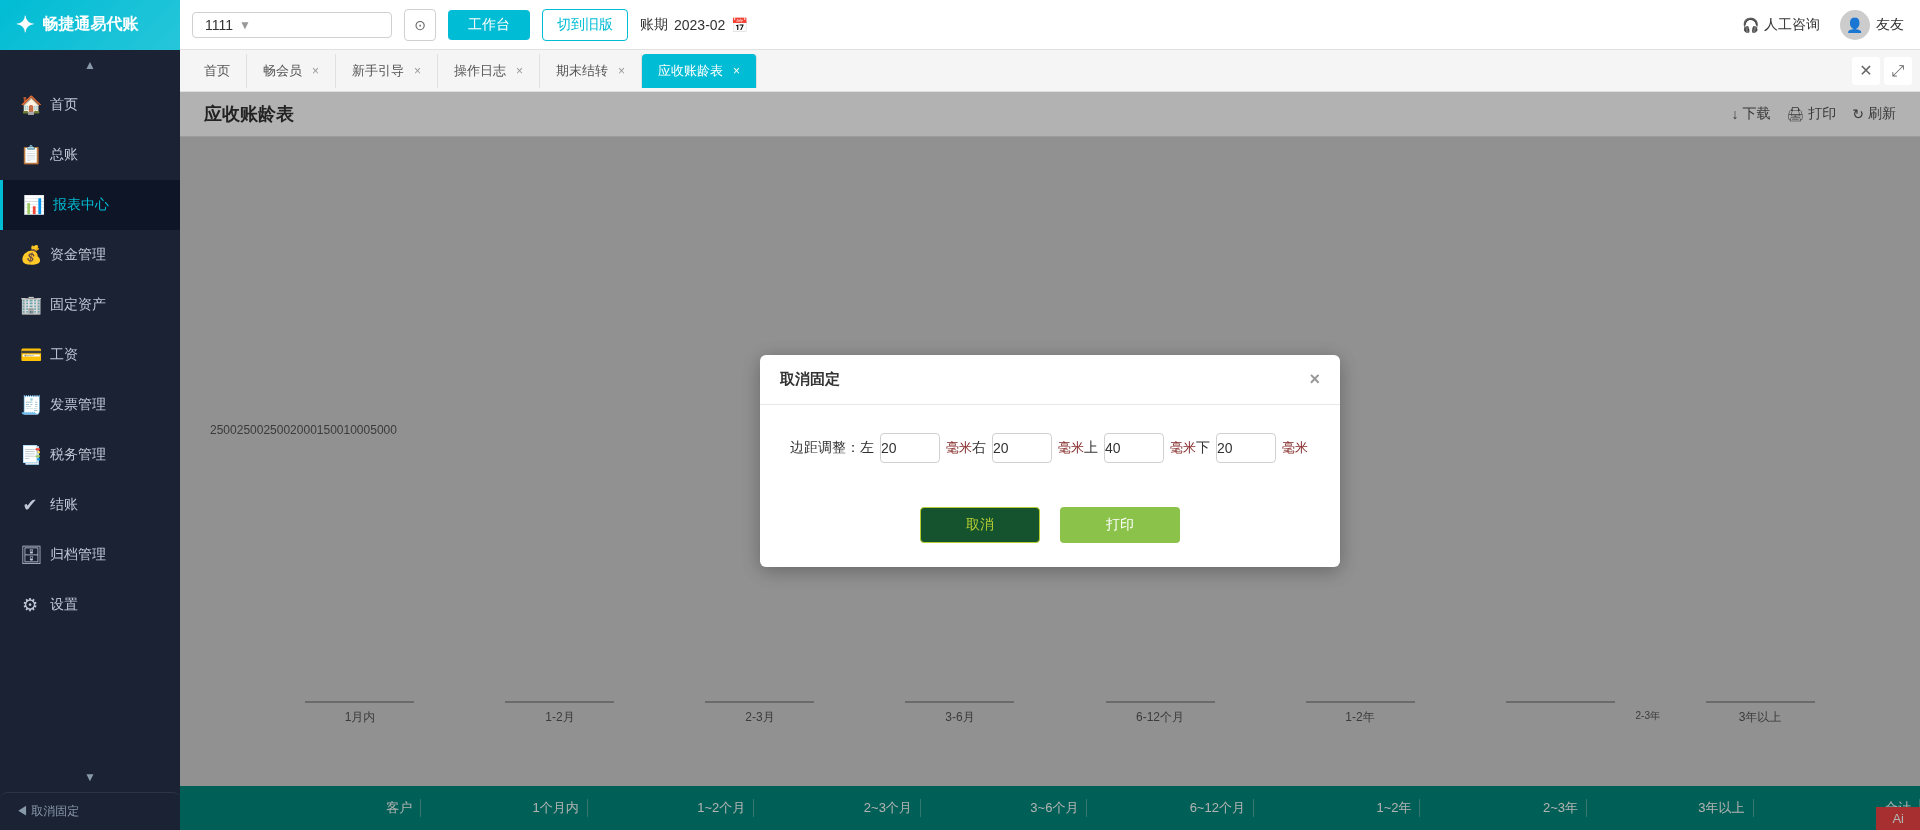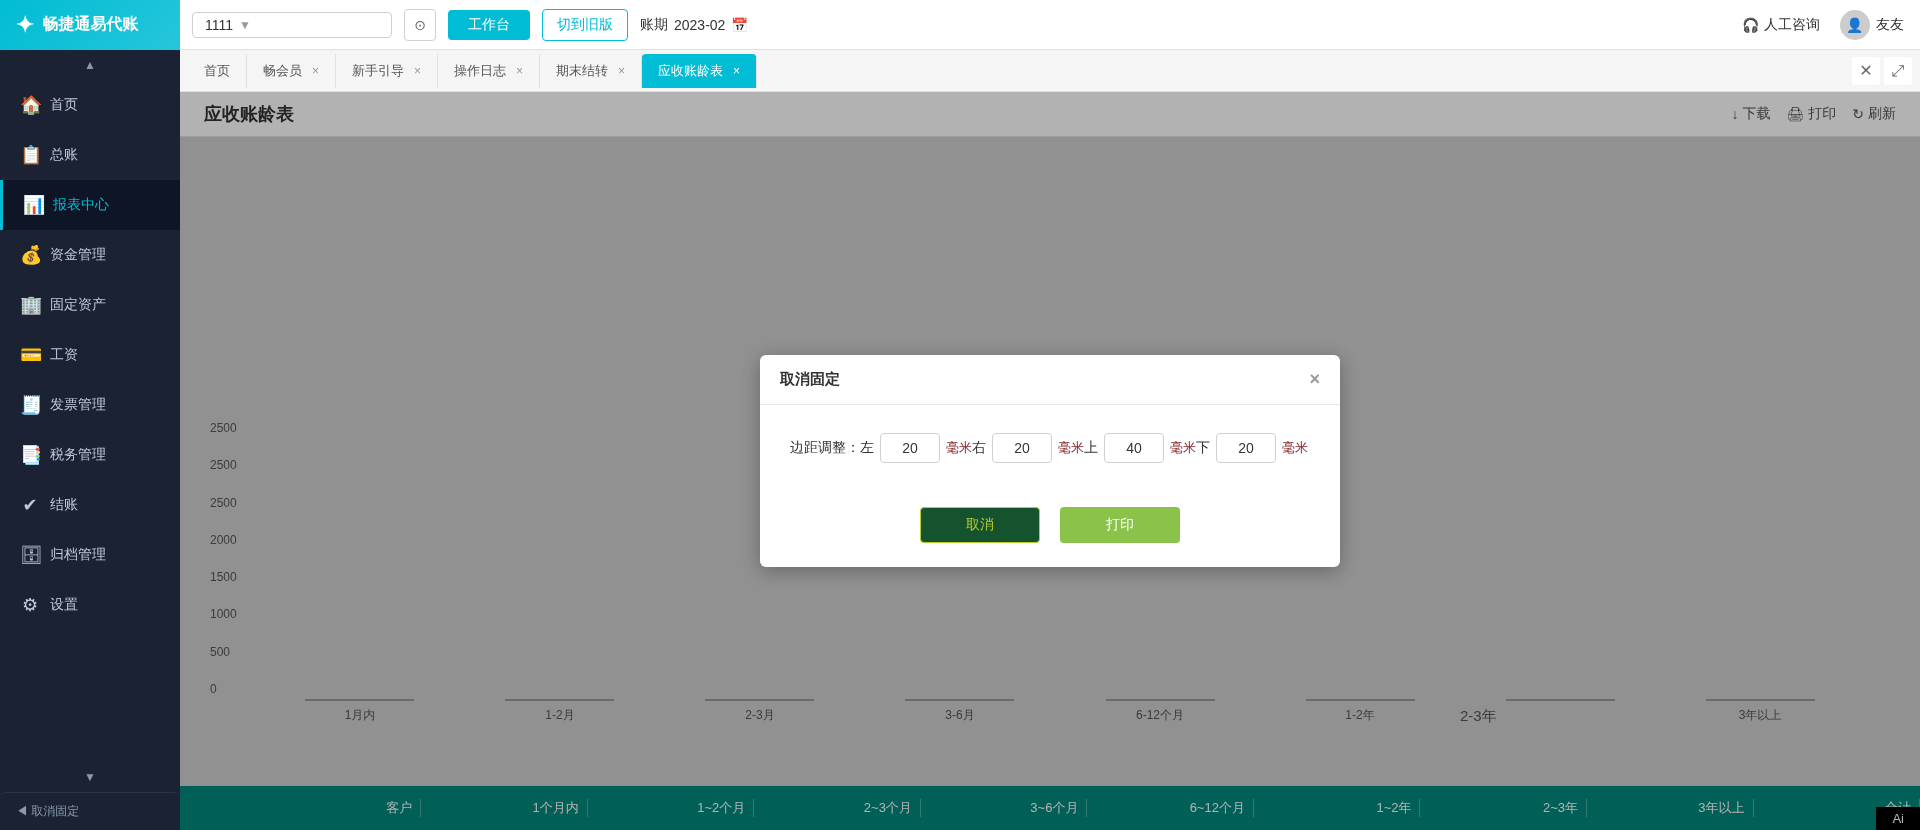--- a/index.html
+++ b/index.html
@@ -150,39 +150,39 @@
     .modal-close { cursor: pointer; color: #999; font-size: 18px; }
     .modal-body { padding: 28px 30px; }
     .margin-row {
       display: flex; align-items: center; flex-wrap: wrap;
     }
     .margin-label { color: #333; font-size: 14px; }
     .margin-group { display: flex; align-items: center; gap: 6px; }
     .margin-dir { color: #333; font-size: 14px; }
     .margin-input {
       width: 60px; height: 30px; border: 1px solid #d0d0d0; border-radius: 4px;
-      text-align: center; font-size: 14px; color: #333; outline: none;
+      font-size: 14px; color: #333; outline: none;
     }
     .margin-unit { color: #7f1d1d; font-size: 13px; }
     .modal-footer {
       display: flex; justify-content: center; gap: 20px;
       padding: 16px 20px 24px;
     }
     .btn-cancel {
       width: 120px; height: 36px; border: 1px solid #b5cc32; color: #b5cc32;
       background: #14532d; border-radius: 4px; cursor: pointer; font-size: 14px;
     }
     .btn-print {
       width: 120px; height: 36px; border: none; color: #fff;
       background: #8bc34a; border-radius: 4px; cursor: pointer; font-size: 14px;
     }
 
     
     .ai-badge {
-      position: fixed; bottom: 0; right: 0; background: #000000;
+      position: fixed; bottom: 0; right: 0; background: #ef4444;
       color: #fff; padding: 4px 16px; font-size: 13px;
     }
   </style>
 </head>
 <body>
 
 <div class="top-header">
   <div class="logo-area">
     <span class="logo-icon">✦</span>
     <span>畅捷通易代账</span>
@@ -326,21 +326,21 @@
           <div class="toolbar-btn">
             <span>↻</span>
             <span>刷新</span>
           </div>
         </div>
       </div>
 
       <div class="chart-area">
         <div style="position:relative; width:100%;">
 
-          <div style="position:absolute; left:-50px; top:0; bottom:30px; display:flex; flex-direction:column; justify-content:space-between; color:#555; font-size:12px;">
+          <div style="position:absolute; left:-50px; top:0; bottom:30px; display:flex; flex-direction:row; justify-content:center; color:#555; font-size:12px;">
             <span>2500</span>
             <span>2500</span>
             <span>2500</span>
             <span>2000</span>
             <span>1500</span>
             <span>1000</span>
             <span>500</span>
             <span>0</span>
           </div>
 
@@ -371,21 +371,21 @@
             </div>
           </div>
 
           <div style="display:flex; margin-top:6px;">
             <div style="flex:1; text-align:center; font-size:12px; color:#555;">1月内</div>
             <div style="flex:1; text-align:center; font-size:12px; color:#555;">1-2月</div>
             <div style="flex:1; text-align:center; font-size:12px; color:#555;">2-3月</div>
             <div style="flex:1; text-align:center; font-size:12px; color:#555;">3-6月</div>
             <div style="flex:1; text-align:center; font-size:12px; color:#555;">6-12个月</div>
             <div style="flex:1; text-align:center; font-size:12px; color:#555;">1-2年</div>
-            <div style="flex:1; text-align:left; font-size:15px; color:#555;">2-3年</div>
+            <div style="flex:1; text-align:right; font-size:10px; color:#555;">2-3年</div>
             <div style="flex:1; text-align:center; font-size:12px; color:#555;">3年以上</div>
           </div>
         </div>
       </div>
 
       <div class="bottom-table">
         <div class="bt-cell">客户</div>
         <div class="bt-cell">1个月内</div>
         <div class="bt-cell">1~2个月</div>
         <div class="bt-cell">2~3个月</div>

